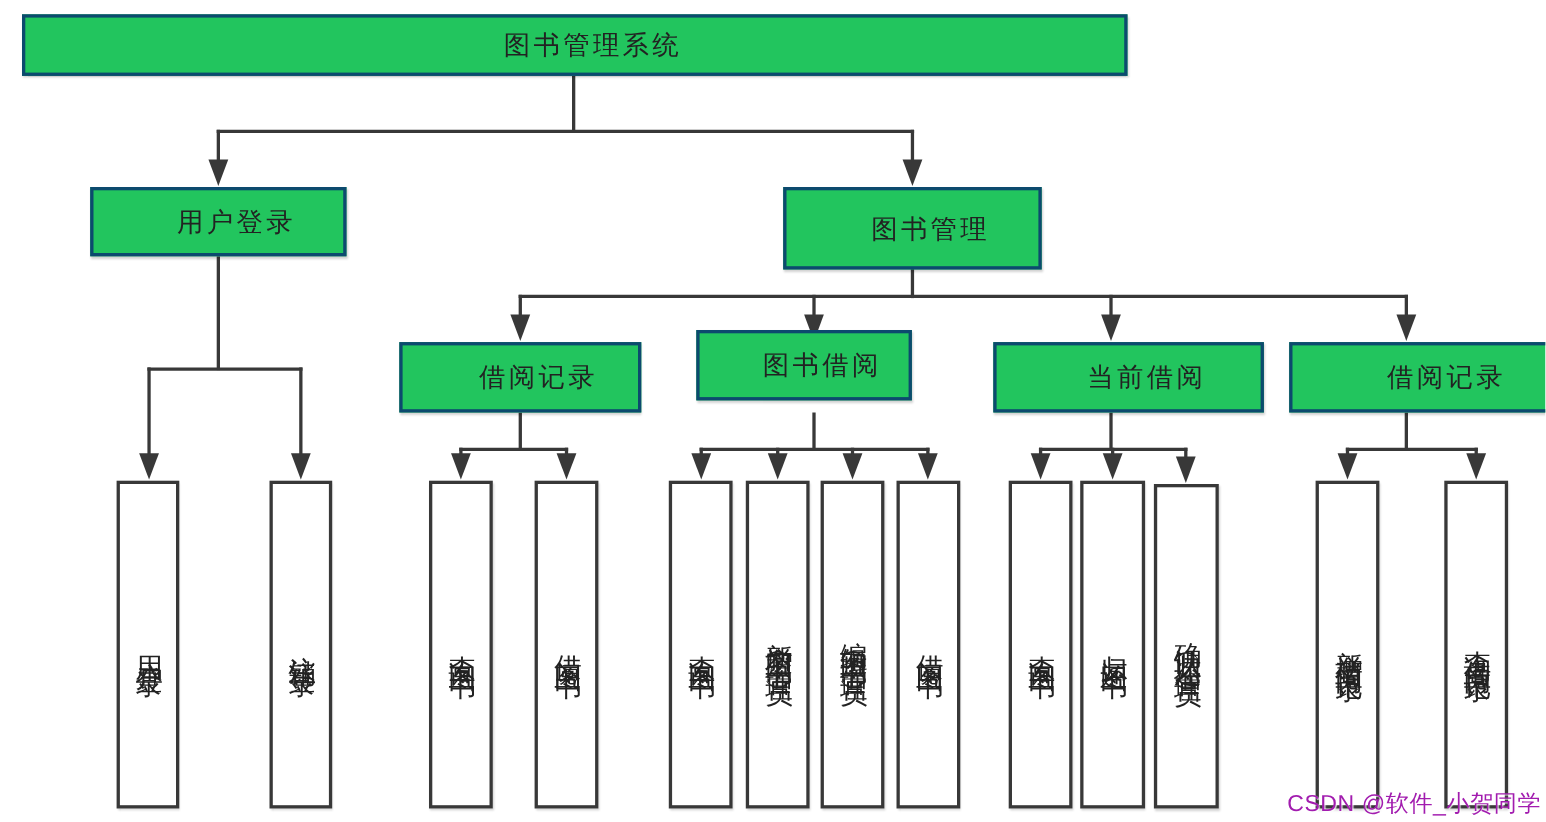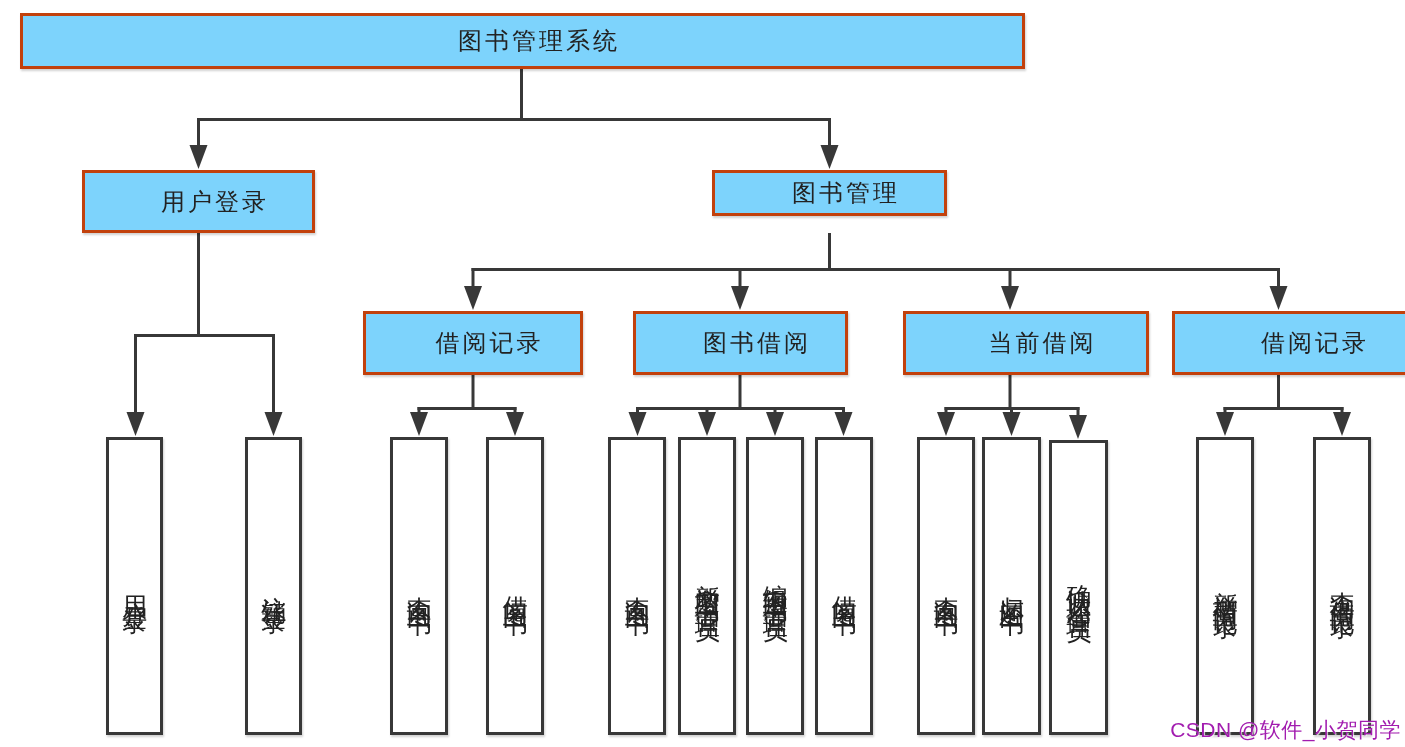--- a/index.html
+++ b/index.html
@@ -7,22 +7,22 @@
     position:relative;
     width:1405px;height:747px;
     background:#ffffff;
     font-family:"Liberation Sans", sans-serif;
     overflow:hidden;
   }
   .wires{position:absolute;left:0;top:0;width:1405px;height:747px;}
   .box{
     position:absolute;
     box-sizing:border-box;
-    border:3px solid #c2410c;
-    background:#7dd3fc;
+    border:3px solid #0c4a6e;
+    background:#22c55e;
     display:flex;align-items:center;justify-content:center;
     color:#222222;
     font-size:24px;
     letter-spacing:3px;
     box-shadow:1px 2px 2px rgba(0,0,0,0.18);
     z-index:2;
     padding-left:33px;
   }
   .vbox{
     position:absolute;
@@ -119,24 +119,24 @@
       <path d="M1002.5 412 L1020.5 412 L1011.5 436 Z"></path>
       <path d="M1069 415 L1087 415 L1078 439 Z"></path>
       <path d="M1216 412 L1234 412 L1225 436 Z"></path>
       <path d="M1333 412 L1351 412 L1342 436 Z"></path>
     </g>
   </svg>
 
   <div class="box" style="left:20px;top:13px;width:1005px;height:56px">图书管理系统</div>
 
   <div class="box" style="left:82px;top:170px;width:233px;height:63px">用户登录</div>
-  <div class="box" style="left:712px;top:170px;width:235px;height:46px">图书管理</div>
+  <div class="box" style="left:712px;top:170px;width:235px;height:75px">图书管理</div>
 
   <div class="box" style="left:363px;top:311px;width:220px;height:64px">借阅记录</div>
-  <div class="box" style="left:633px;top:311px;width:215px;height:64px">图书借阅</div>
+  <div class="box" style="left:633px;top:300px;width:196px;height:64px">图书借阅</div>
   <div class="box" style="left:903px;top:311px;width:246px;height:64px">当前借阅</div>
   <div class="box" style="left:1172px;top:311px;width:253px;height:64px">借阅记录</div>
 
   <div class="vbox" style="left:106px;top:437px;width:57px;height:298px">
     <span class="vtext">用户登录</span>
   </div>
   <div class="vbox" style="left:245px;top:437px;width:57px;height:298px">
     <span class="vtext">注销登录</span>
   </div>
 

